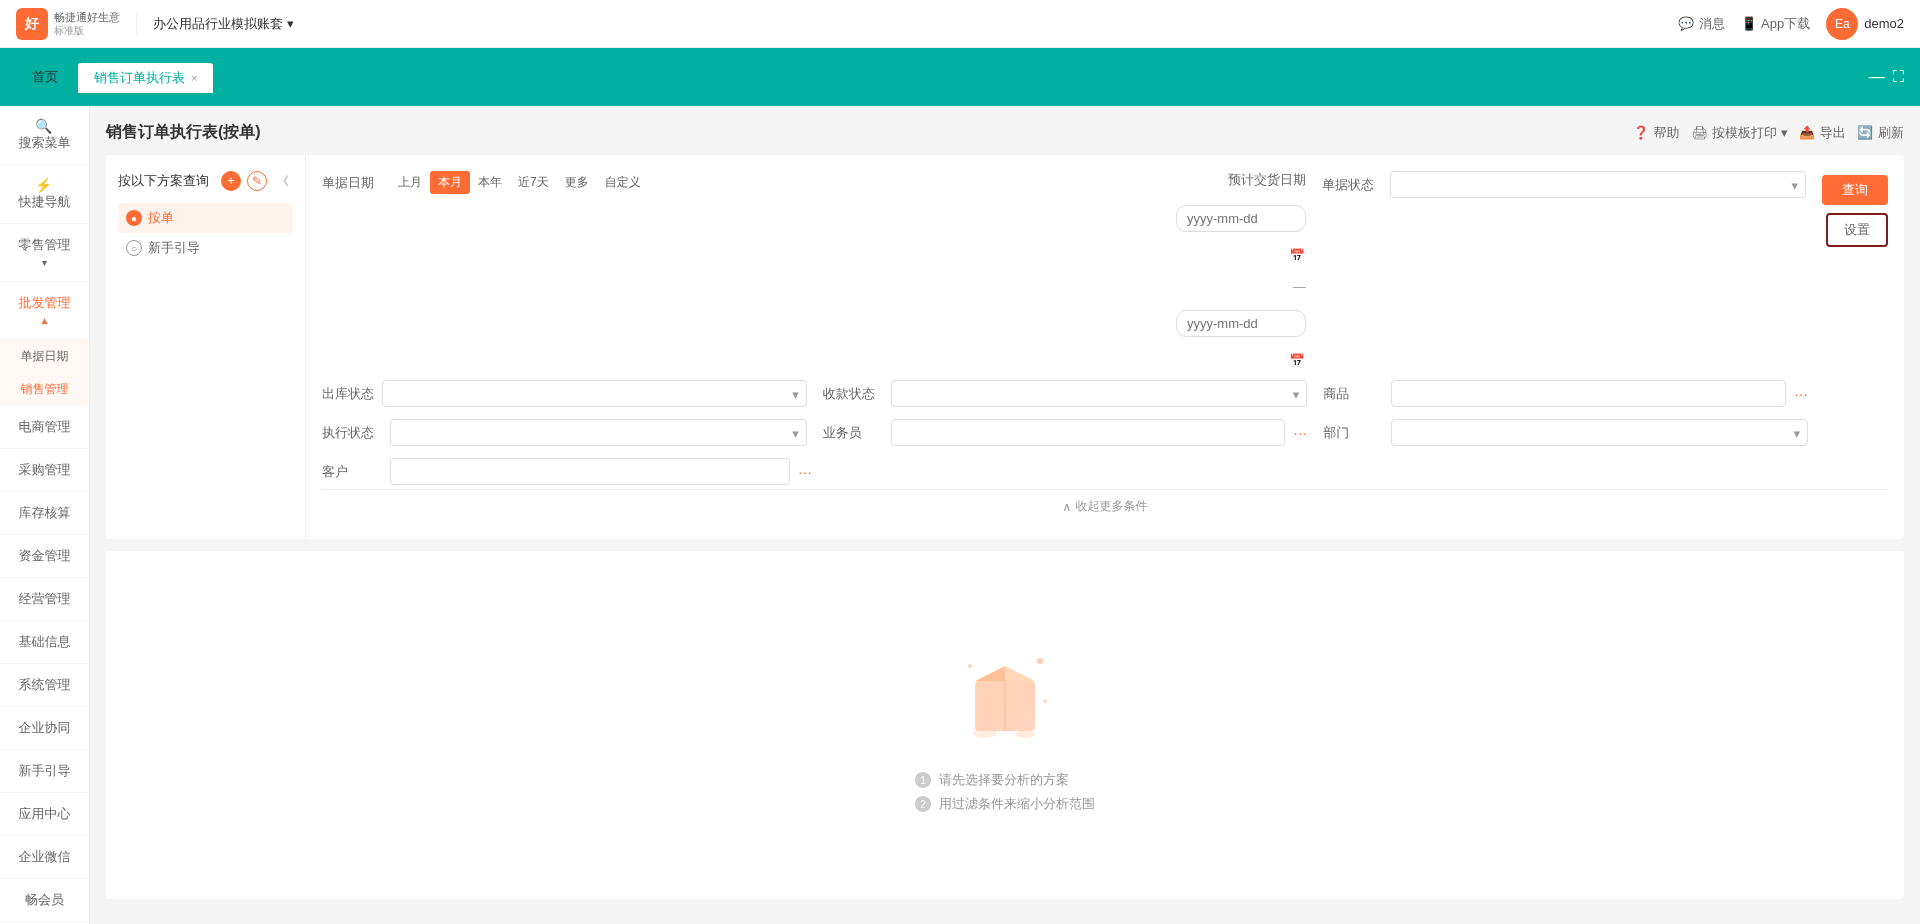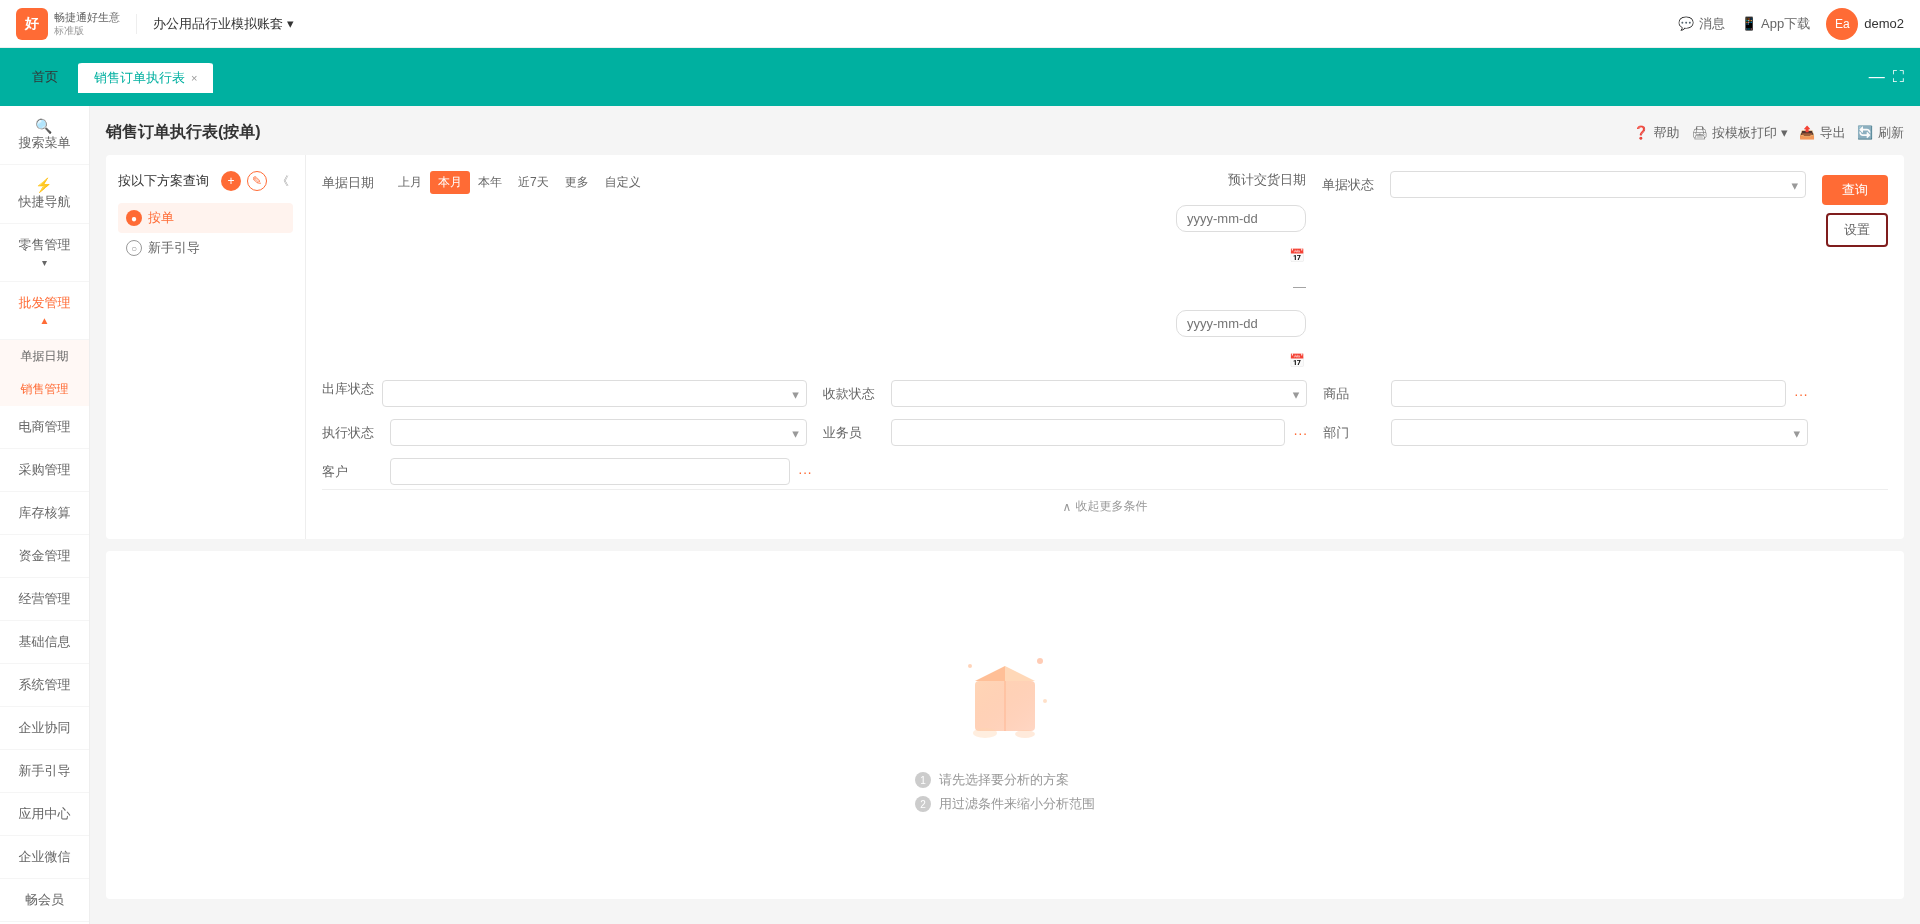--- a/index.html
+++ b/index.html
@@ -302,21 +302,21 @@
             </div>
 
             <div class="query-actions" style="padding-left:16px;">
               <button class="action-btn-primary">查询</button>
               <button class="action-btn-secondary">设置</button>
             </div>
           </div>
 
           <div style="display:flex;align-items:center;gap:0;width:100%;margin-top:12px;">
             <div style="flex:1;min-width:0;">
-              <div style="display:flex;align-items:flex-start;">
+              <div style="display:flex;align-items:center;">
                 <span class="filter-label">出库状态</span>
                 <div class="filter-select-wrapper" style="flex:1;">
                   <select class="filter-select" style="width:100%;">
                     <option value=""></option>
                   </select>
                 </div>
               </div>
             </div>
             <div style="flex:1;min-width:0;padding-left:16px;">
               <div style="display:flex;align-items:center;gap:8px;">

